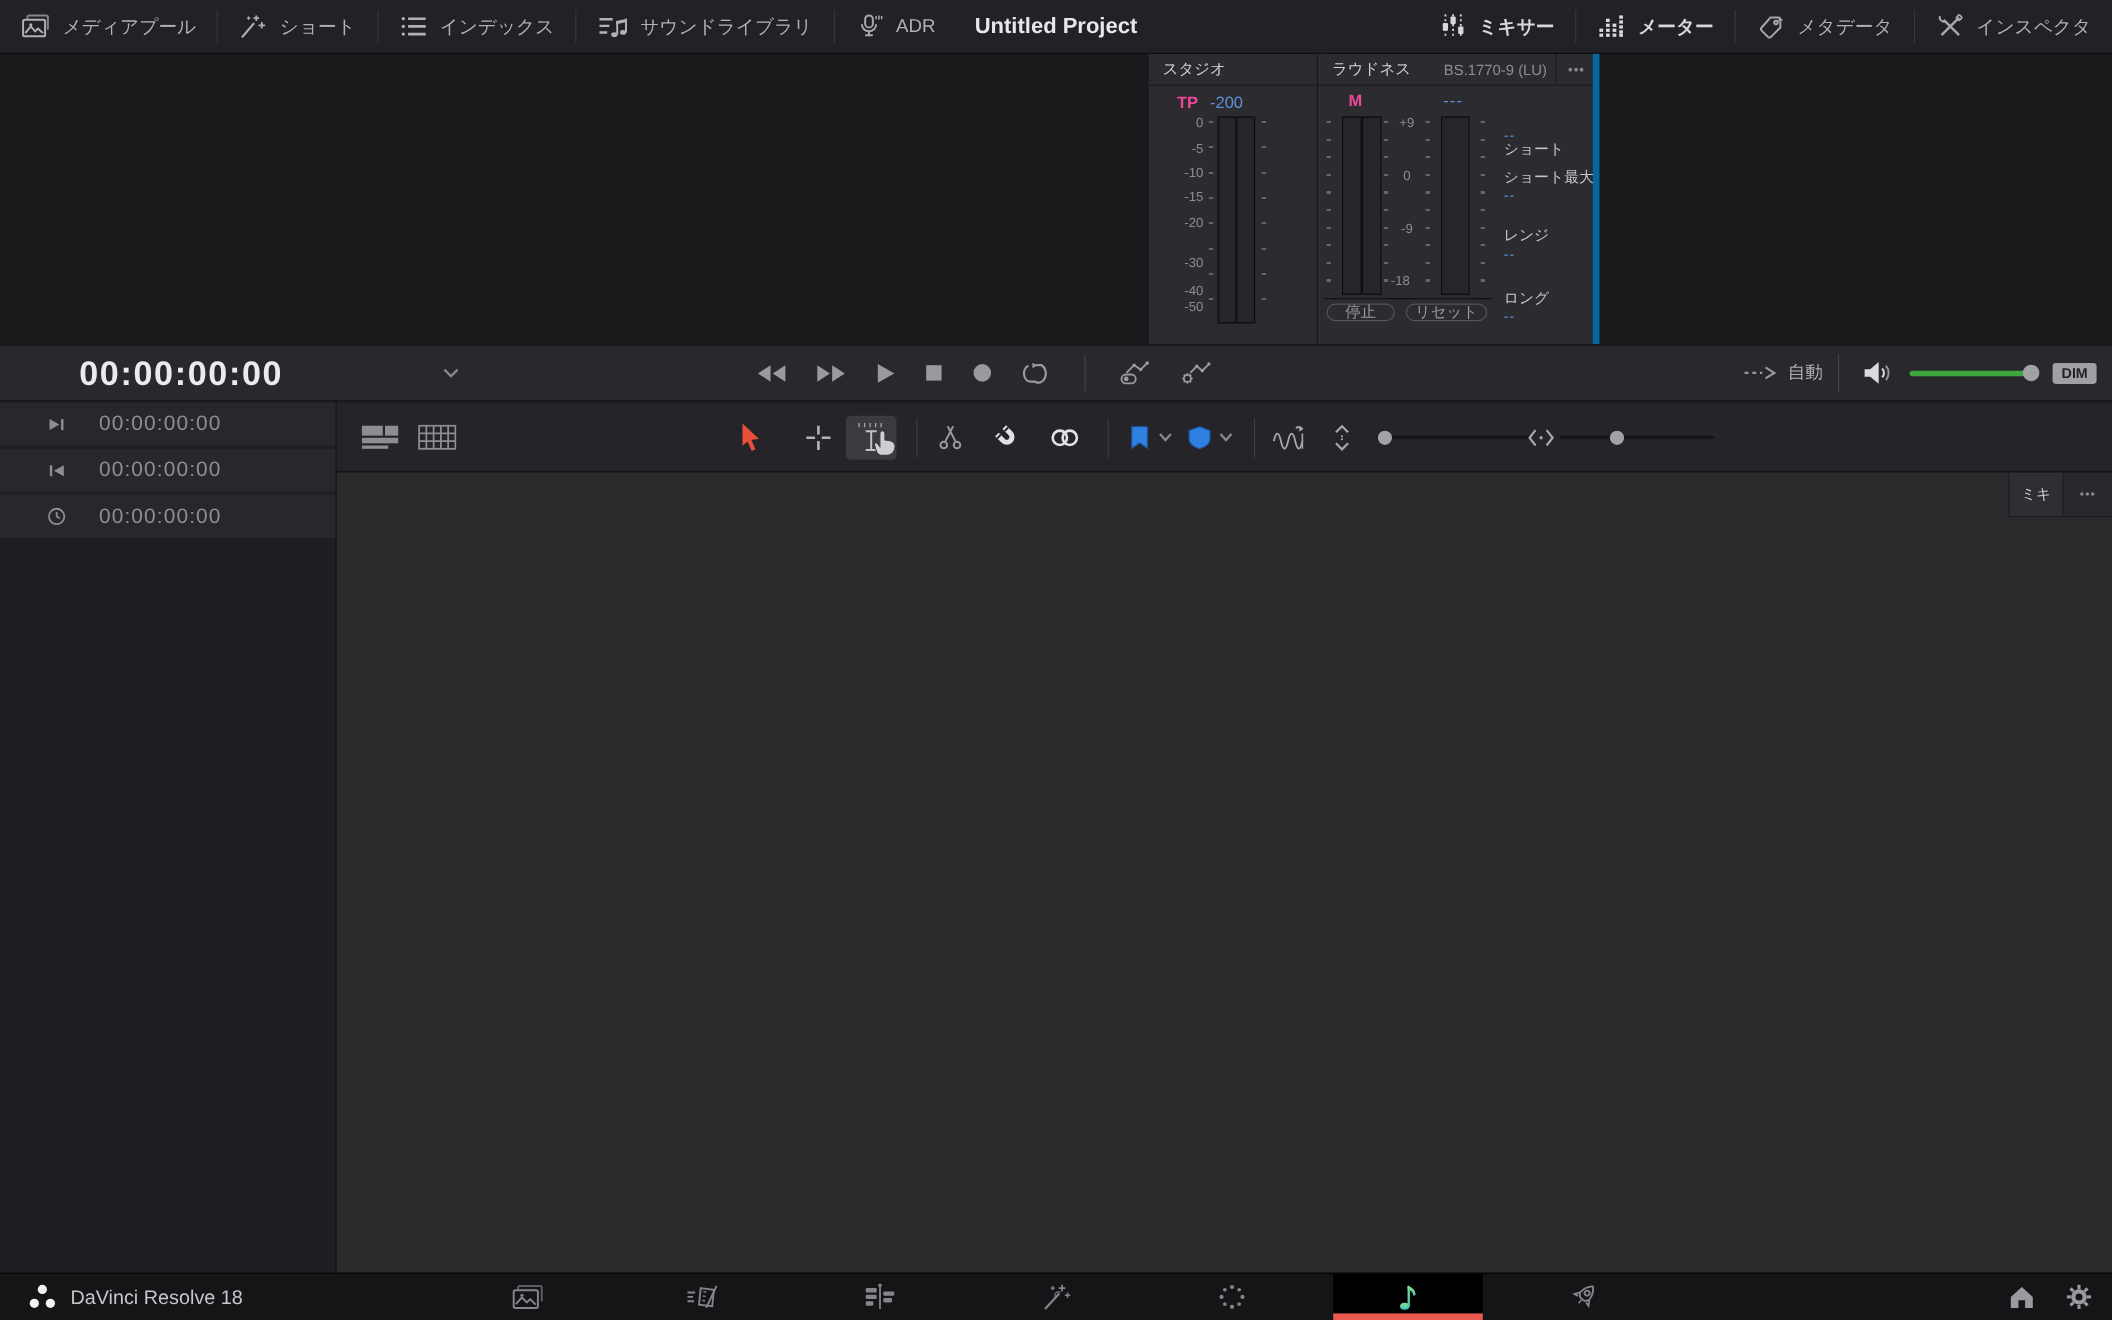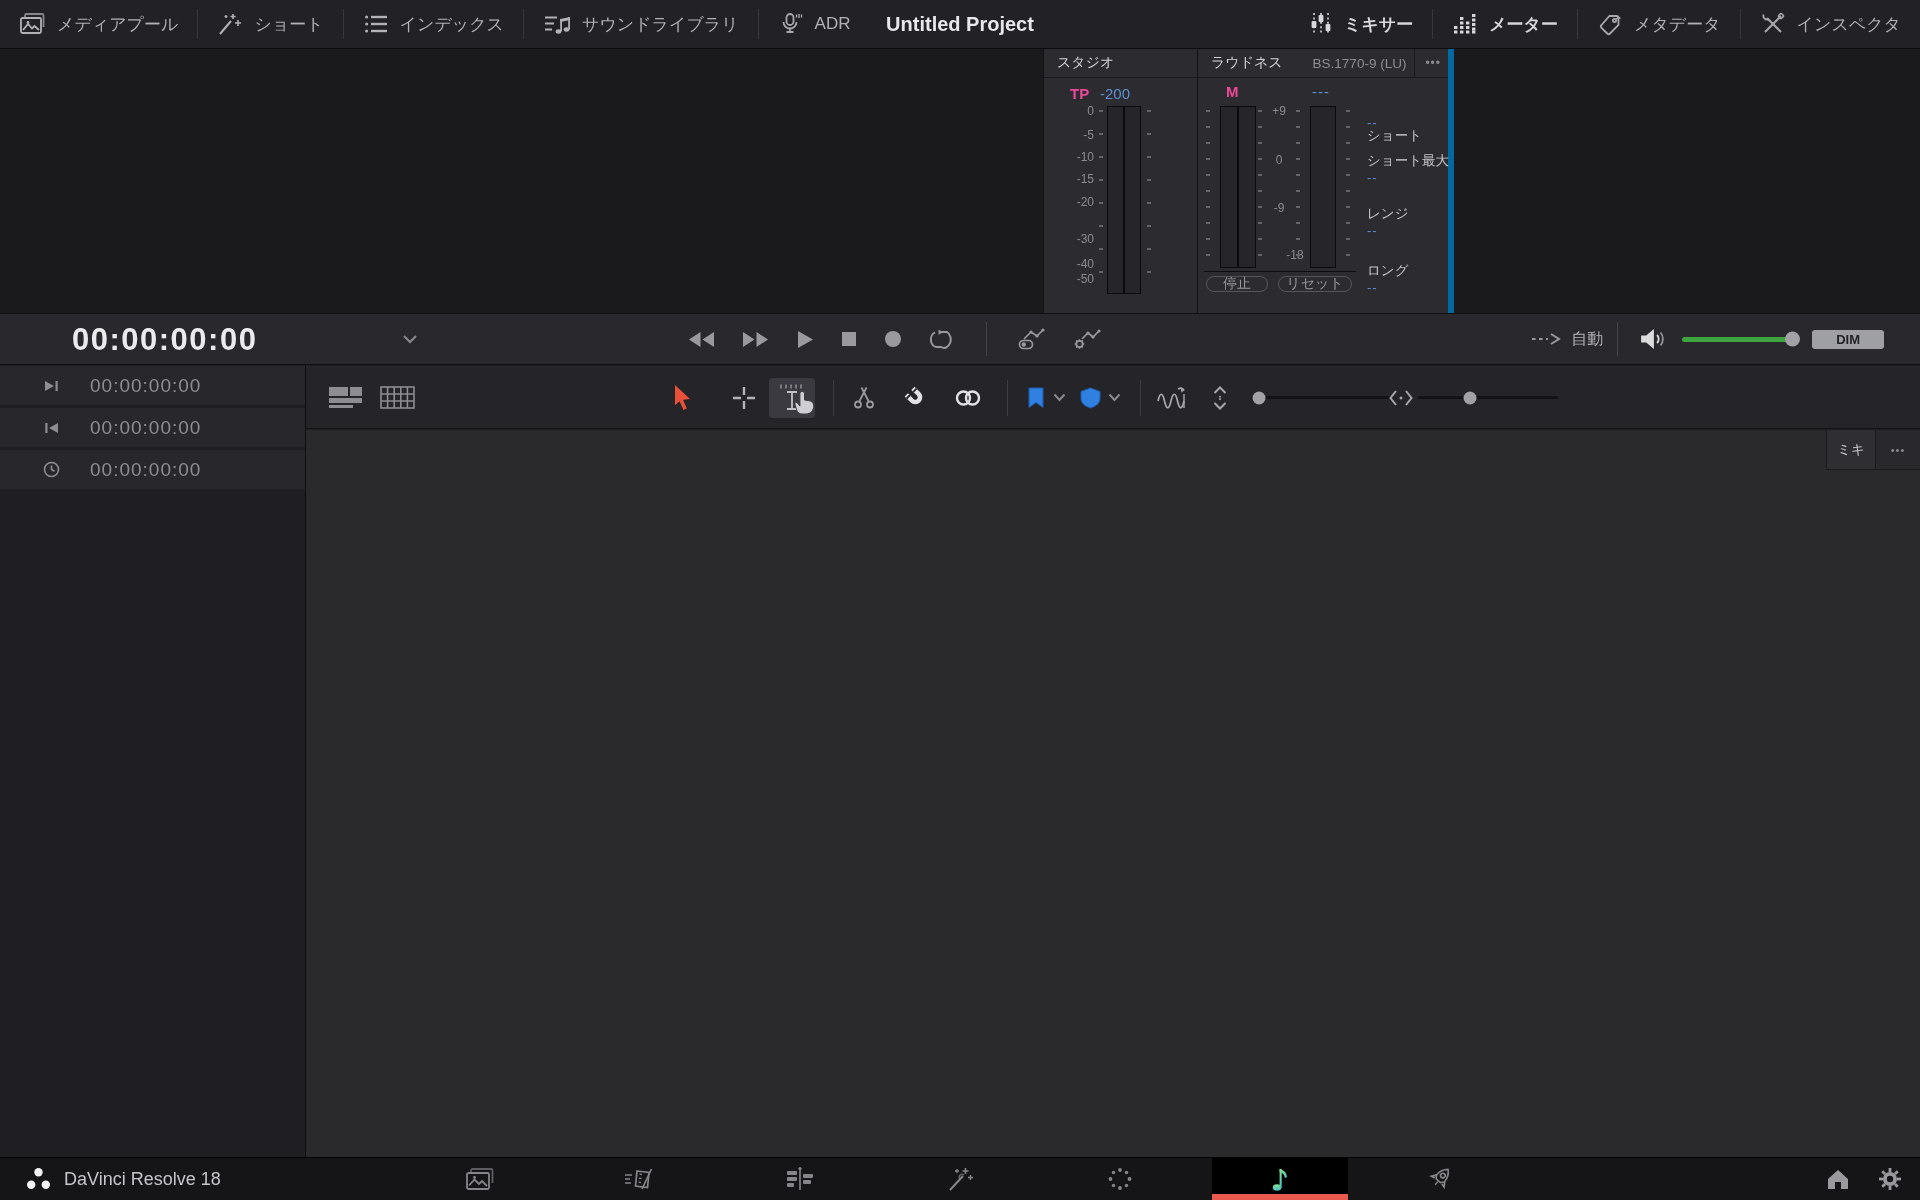--- a/index.html
+++ b/index.html
@@ -53,21 +53,21 @@
   .tc-chev{position:absolute;left:402px;top:20px;}
   .tr-controls{position:absolute;left:688px;top:0;height:50px;display:flex;align-items:center;gap:27px;}
   .tr-div{width:1px;height:34px;background:#44444a;margin:0 4px;}
   .mon{position:absolute;right:0;top:0;height:50px;display:flex;align-items:center;}
   .auto-lab{color:#b2b2b6;font-size:16px;margin:0 14px 0 10px;}
   .mon-div{width:1px;height:34px;background:#44444a;margin-right:22px;}
   .vol-track{position:relative;width:116px;height:5px;border-radius:3px;background:#3fa53f;margin:0 14px 0 14px;}
   .vol-knob{position:absolute;right:-2px;top:50%;transform:translateY(-50%);width:15px;height:15px;
             border-radius:50%;background:#a2a2a6;}
   .dim{background:#9fa0a3;color:#232327;font-size:13px;font-weight:700;border-radius:3px;
-       padding:2px 24px;margin-right:36px;border:none;font-family:inherit;}
+       padding:2px 8px;margin-right:14px;border:none;font-family:inherit;}
 
   
   .sidebar{position:absolute;left:0;top:366px;width:306px;bottom:43px;background:#1f1f23;
            border-right:1px solid #0e0e10;box-sizing:border-box;}
   .sb-row{height:39px;background:#28282c;margin-bottom:3px;display:flex;align-items:center;}
   .sb-ic{width:26px;margin-left:38px;display:flex;justify-content:center;}
   .sb-tc{color:#8e8e92;font-size:19px;margin-left:26px;letter-spacing:1px;}
 
   
   .toolbar{position:absolute;left:306px;top:366px;right:0;height:63px;background:#252529;
@@ -274,21 +274,21 @@
       <div class="meter-val" style="left:114px;top:34px;letter-spacing:1px;">---</div>
 
       <div class="tickcol t16" style="left:8px;top:61px;height:158px;"></div>
       <div class="mbar" style="left:22px;top:57px;width:16px;height:160px;"></div>
       <div class="mbar" style="left:40px;top:57px;width:16px;height:160px;"></div>
       <div class="tickcol t16" style="left:60px;top:61px;height:158px;"></div>
 
       <div class="lnum" style="left:68px;top:55px;">+9</div>
       <div class="lnum" style="left:68px;top:104px;">0</div>
       <div class="lnum" style="left:68px;top:152px;">-9</div>
-      <div class="lnum" style="left:84px;top:199px;">-18</div>
+      <div class="lnum" style="left:62px;top:199px;">-18</div>
 
       <div class="tickcol t16" style="left:98px;top:61px;height:158px;"></div>
       <div class="mbar" style="left:112px;top:57px;width:24px;height:160px;"></div>
       <div class="tickcol t16" style="left:148px;top:61px;height:158px;"></div>
 
       <div class="loud-sep"></div>
       <button class="pill" style="left:8px;width:62px;">停止</button>
       <button class="pill" style="left:80px;width:74px;">リセット</button>
 
       <div class="lstat-label" style="top:46px;margin-top:32px;">ショート</div>

